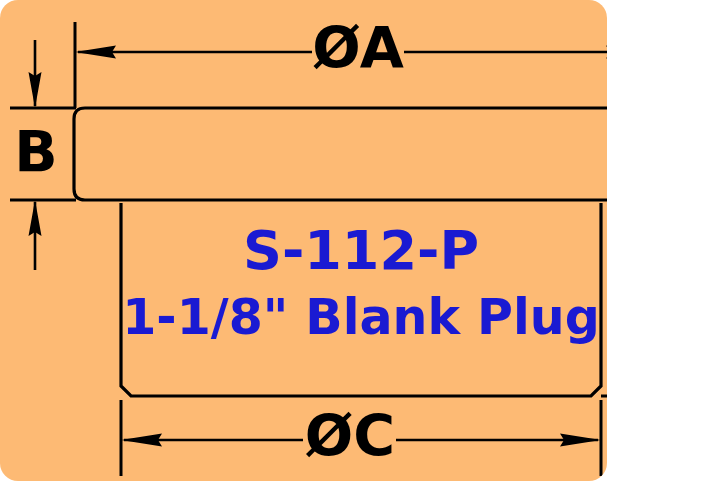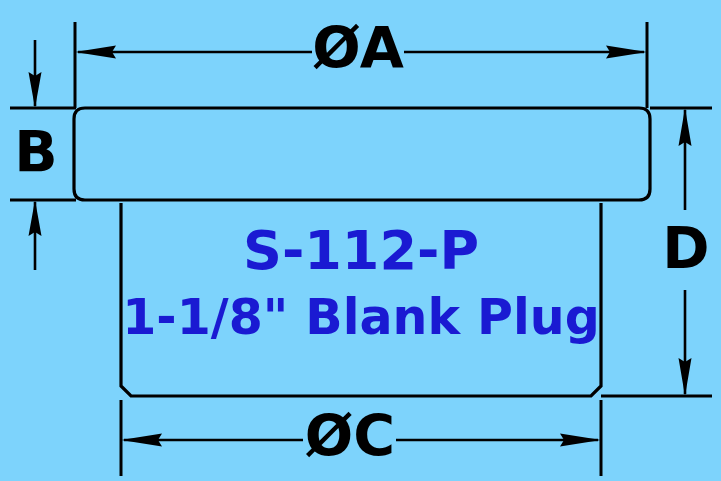--- a/index.html
+++ b/index.html
@@ -5,24 +5,25 @@
   html, body {
     margin: 0;
     padding: 0;
     background: #ffffff;
   }
   body {
     font-family: "Liberation Sans", sans-serif;
   }
   #drawing-root {
     position: relative;
-    width: 721px;
+    width: 607px;
     height: 481px;
-    background: #7dd3fc;
+    background: #fdba74;
     overflow: hidden;
+    border-radius: 18px;
   }
   #drawing-svg {
     position: absolute;
     left: 0;
     top: 0;
     width: 721px;
     height: 481px;
     display: block;
   }
   .dim-label {

